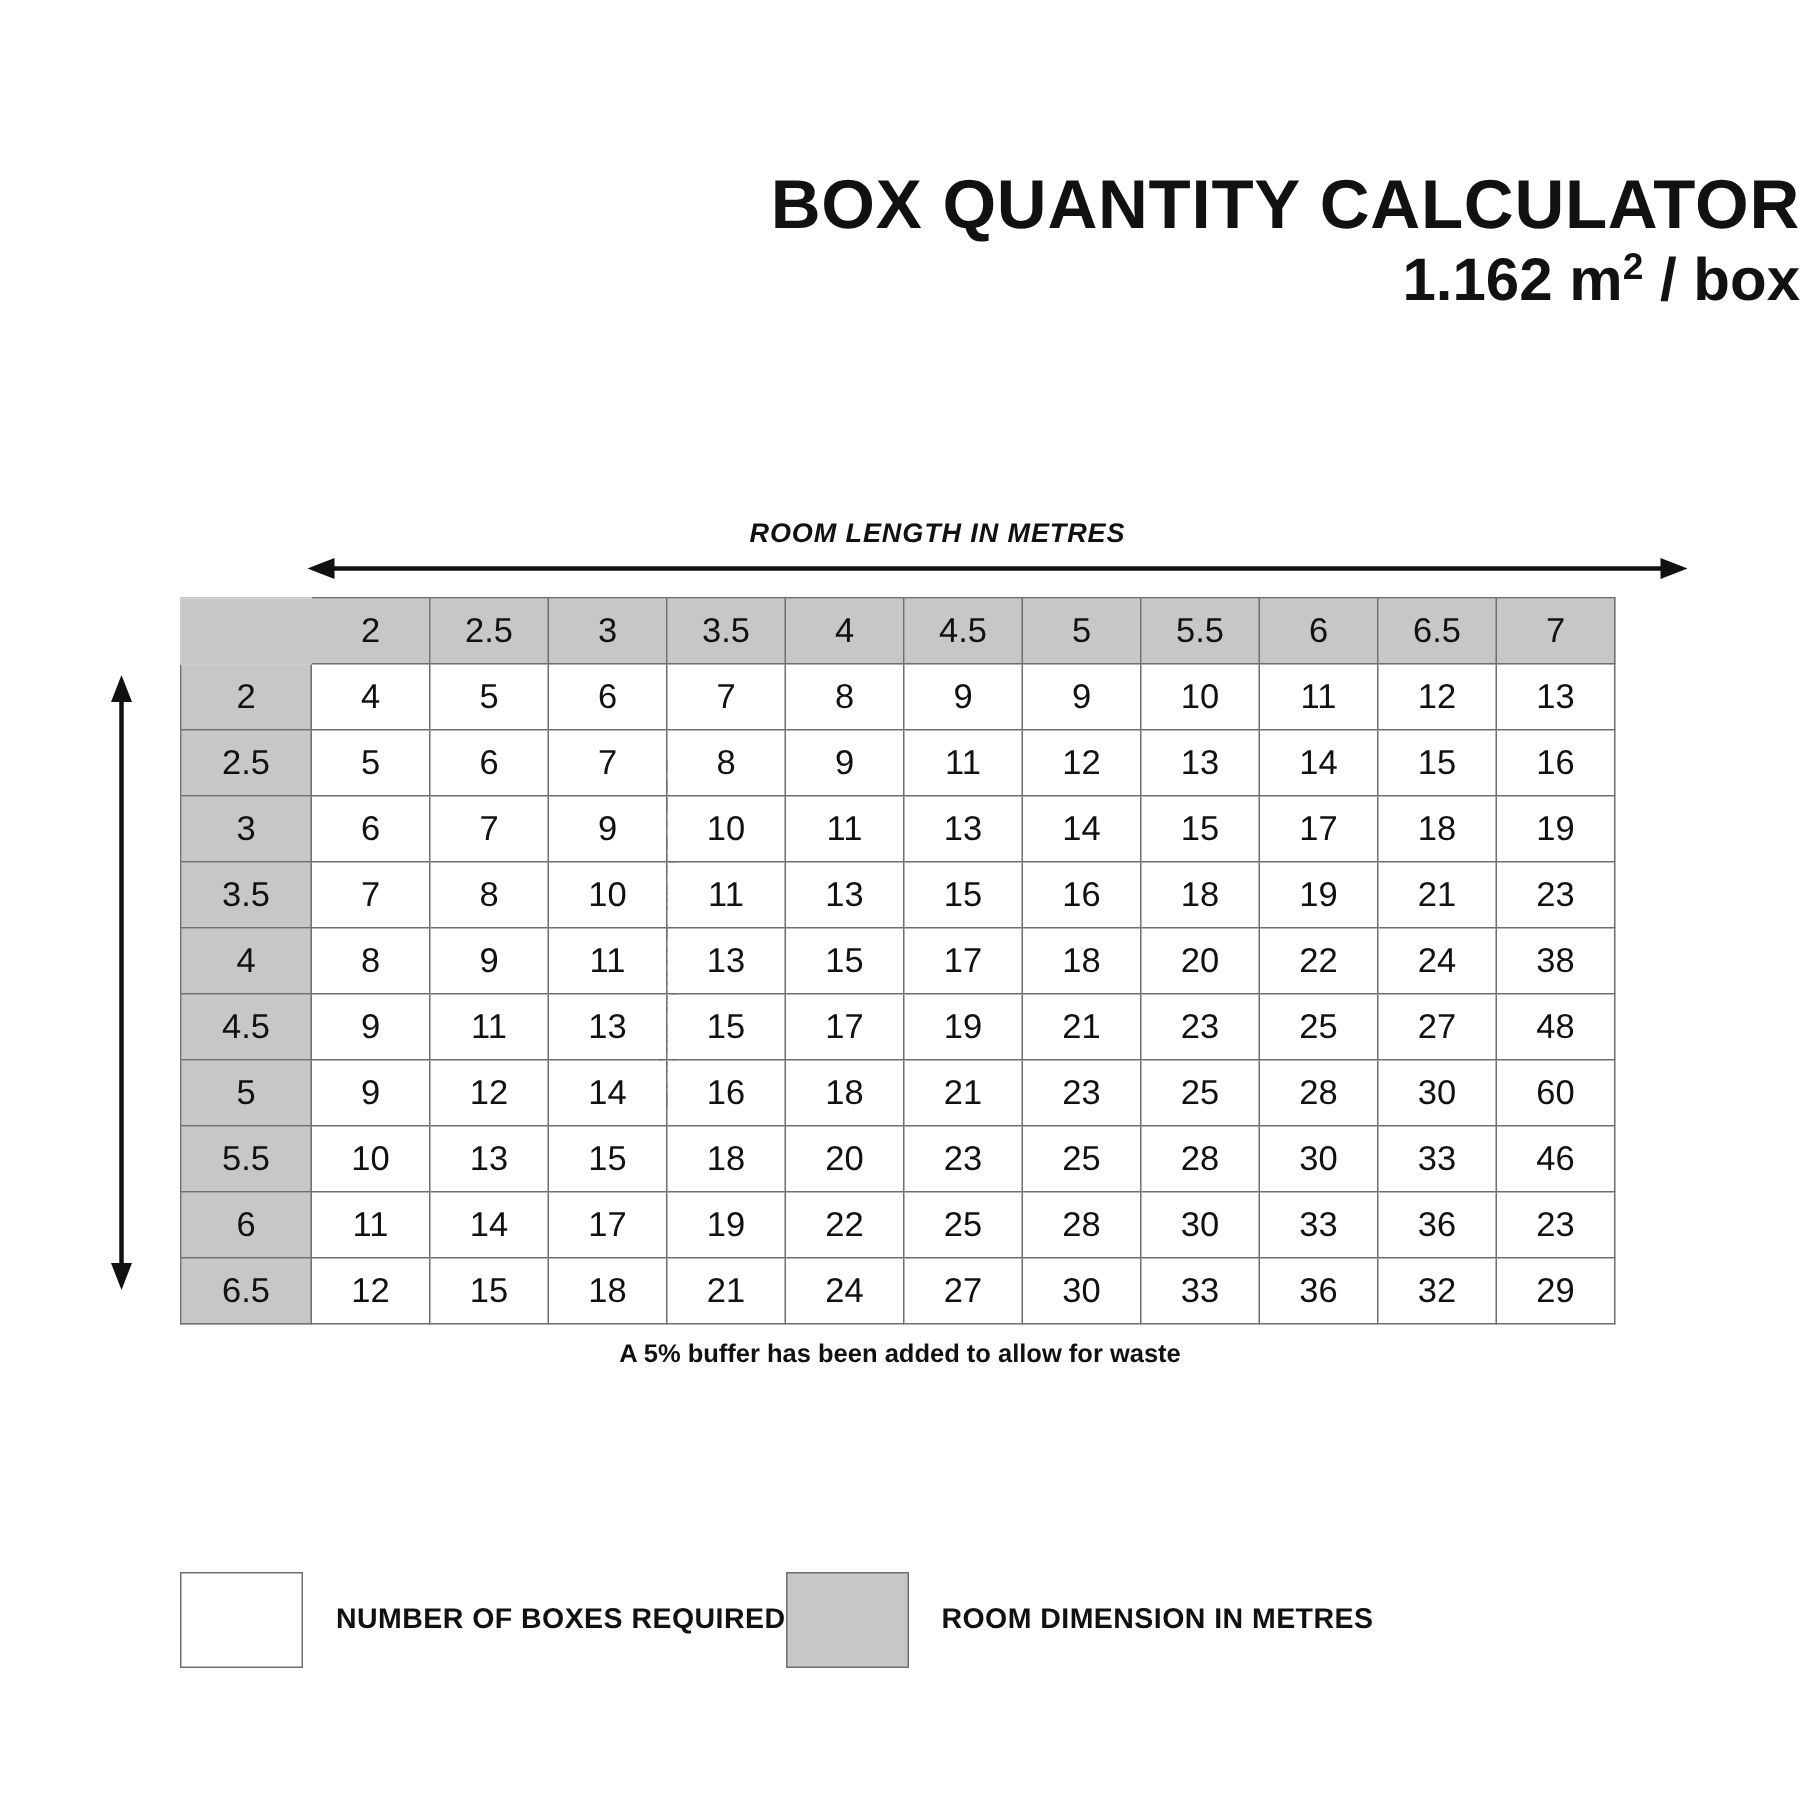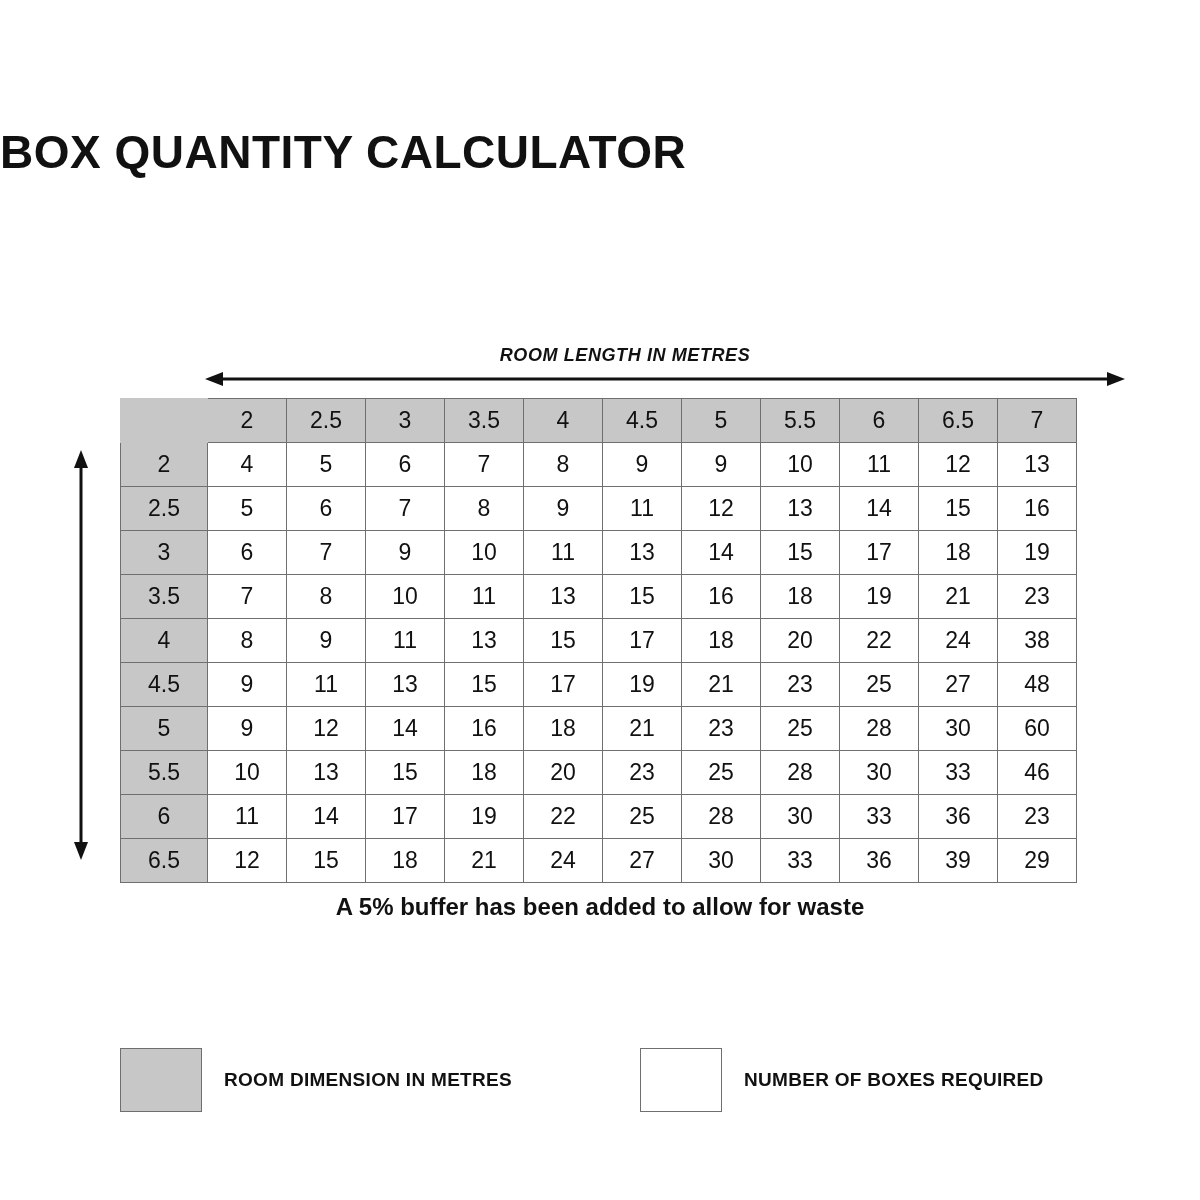--- a/index.html
+++ b/index.html
@@ -12,24 +12,24 @@
     height: 1200px;
     font-family: "Liberation Sans", sans-serif;
     color: #111111;
     position: relative;
     overflow: hidden;
   }
 
   
   .title-block {
     position: absolute;
-    top: 128px;
+    top: 112px;
     left: 0;
     width: 1200px;
-    text-align: left;
+    text-align: right;
   }
   .title-main {
     font-size: 46px;
     font-weight: bold;
     letter-spacing: 0.5px;
     line-height: 1.05;
   }
   .title-sub {
     font-size: 40px;
     font-weight: bold;
@@ -122,21 +122,21 @@
   }
   table.grid tr:first-child td.hdr { }
 
   
   .footnote {
     position: absolute;
     top: 893px;
     left: 0;
     width: 1200px;
     text-align: center;
-    font-size: 24px;
+    font-size: 17px;
     font-weight: bold;
   }
 
   
   .legend {
     position: absolute;
     top: 1048px;
     left: 120px;
     width: 1010px;
     display: flex;
@@ -159,20 +159,21 @@
     font-size: 19px;
     font-weight: bold;
     letter-spacing: 0.3px;
   }
 </style>
 </head>
 <body>
 
 <div class="title-block">
   <div class="title-main">BOX QUANTITY CALCULATOR</div>
+  <div class="title-sub"><span>1.162 m</span><sup>2</sup><span> / box</span></div>
 </div>
 
 <div class="top-axis-label">ROOM LENGTH IN METRES</div>
 <svg class="top-arrow" viewBox="0 0 920 18" xmlns="http://www.w3.org/2000/svg">
   <line x1="14" y1="9" x2="906" y2="9" stroke="#111111" stroke-width="3"></line>
   <polygon points="0,9 18,2 18,16" fill="#111111"></polygon>
   <polygon points="920,9 902,2 902,16" fill="#111111"></polygon>
 </svg>
 
 <div class="left-axis-label">
@@ -331,31 +332,31 @@
           <td class="rowhdr">6.5</td>
           <td>12</td>
           <td>15</td>
           <td>18</td>
           <td>21</td>
           <td>24</td>
           <td>27</td>
           <td>30</td>
           <td>33</td>
           <td>36</td>
-          <td>39</td>
+          <td>32</td>
           <td>29</td>
         </tr>
       </tbody>
   </table>
 </div>
 
 <div class="footnote">A 5% buffer has been added to allow for waste</div>
 
 <div class="legend">
+  <div class="legend-item">
+    <div class="swatch white"></div>
+    <div class="legend-label">NUMBER OF BOXES REQUIRED</div>
+  </div>
   <div class="legend-item first">
     <div class="swatch grey"></div>
     <div class="legend-label">ROOM DIMENSION IN METRES</div>
   </div>
-  <div class="legend-item">
-    <div class="swatch white"></div>
-    <div class="legend-label">NUMBER OF BOXES REQUIRED</div>
-  </div>
 </div>
 
 </body></html>

